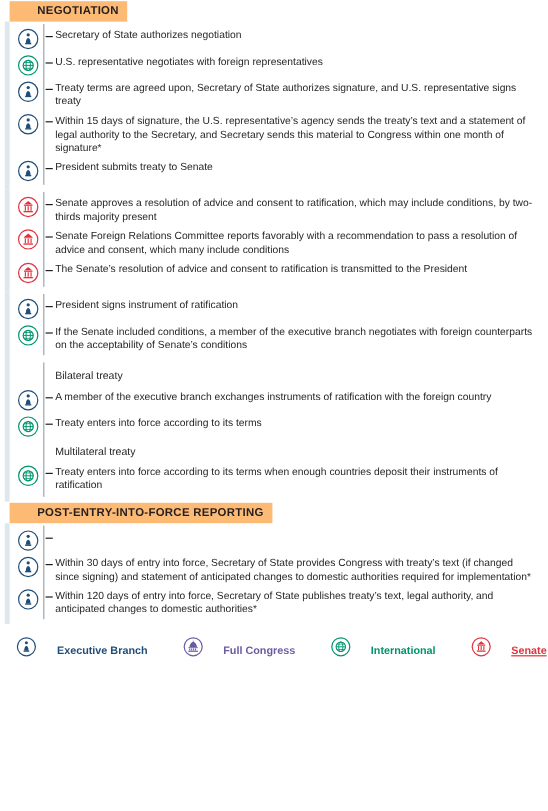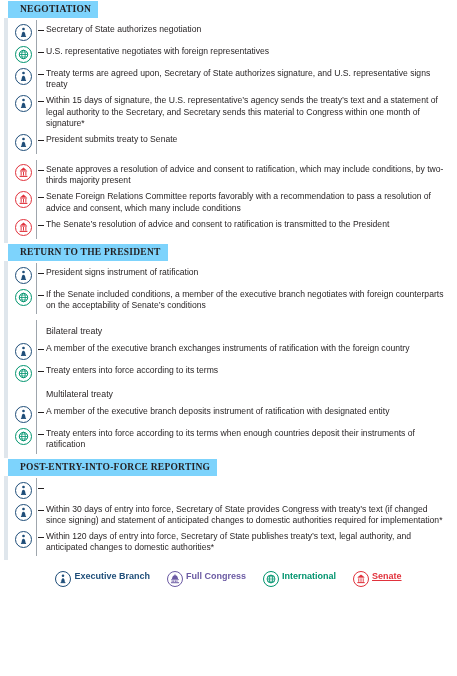--- a/index.html
+++ b/index.html
@@ -14,30 +14,29 @@
     overflow: hidden;
     position: relative;
   }
 
   
   #flow { position: relative; width: 457px; }
 
   .section { position: relative; }
 
   .section-header {
-    background: #7dd3fc;
+    background: #fdba74;
     color: #231f20;
     font-size: 9.5px;
     font-weight: bold;
     letter-spacing: 0.25px;
-    padding: 3px 7px 3px 12px;
+    padding: 3px 7px 3px 23px;
     display: inline-block;
     margin-left: 8px;
     line-height: 11px;
-    font-family: Liberation Serif, serif;
   }
   .header-row { line-height: 0; padding-top: 1px; }
 
   
   .section-body {
     position: relative;
     border-left: 4px solid #dfe6ec;
     margin-left: 4px;
     padding: 3px 0 5px 0;
     min-height: 10px;
@@ -125,25 +124,26 @@
   
   #legend {
     display: flex;
     justify-content: center;
     align-items: center;
     gap: 17px;
     padding-top: 11px;
   }
   .legend-item {
     display: flex;
-    align-items: flex-start;
-    gap: 3px;
+    align-items: flex-end;
+    gap: 17px;
     font-size: 9px;
     font-weight: 600;
     white-space: nowrap;
+    margin-left: 13px;
   }
   .legend-item .badge { width: 16px; height: 16px; }
   .legend-label.c-exec { color: #1f4e79; }
   .legend-label.c-cong { color: #6b5aa3; }
   .legend-label.c-intl { color: #00946e; }
   .legend-label.c-sen  { color: #e1323c; }
 </style>
 </head>
 <body>
 
@@ -266,21 +266,20 @@
                 <rect x="4.8" y="14.4" width="10.4" height="1.5" fill="currentColor"></rect>
               </svg>
             </span>
           </div>
           <div class="dash"></div>
           <div class="row-text">The Senate’s resolution of advice and consent to ratification is transmitted to the President</div>
         </div>
       </div>
     </div>
     <div class="section">
-      <div class="header-row"><div class="section-header">RETURN TO THE PRESIDENT</div></div>
       <div class="section-body">
         <div class="row">
           <div class="icon-cell">
             <span class="badge c-exec">
               <svg viewBox="0 0 20 20" aria-hidden="true">
                 <circle cx="10" cy="5.3" r="1.8" fill="currentColor"></circle>
                 <path d="M7.4 14.6c0-3.1 0.9-5.6 2.6-5.6s2.6 2.5 2.6 5.6z" fill="currentColor"></path>
                 <rect x="6.6" y="14.4" width="6.8" height="1.5" fill="currentColor"></rect>
               </svg>
             </span>
@@ -330,33 +329,20 @@
                 <line x1="4.4" y1="10" x2="15.6" y2="10" stroke="currentColor" stroke-width="1.1"></line>
                 <line x1="5.3" y1="6.8" x2="14.7" y2="6.8" stroke="currentColor" stroke-width="0.9"></line>
                 <line x1="5.3" y1="13.2" x2="14.7" y2="13.2" stroke="currentColor" stroke-width="0.9"></line>
               </svg>
             </span>
           </div>
           <div class="dash"></div>
           <div class="row-text">Treaty enters into force according to its terms</div>
         </div>
         <div class="subhead">Multilateral treaty</div>
-        <div class="row">
-          <div class="icon-cell">
-            <span class="badge c-exec">
-              <svg viewBox="0 0 20 20" aria-hidden="true">
-                <circle cx="10" cy="5.3" r="1.8" fill="currentColor"></circle>
-                <path d="M7.4 14.6c0-3.1 0.9-5.6 2.6-5.6s2.6 2.5 2.6 5.6z" fill="currentColor"></path>
-                <rect x="6.6" y="14.4" width="6.8" height="1.5" fill="currentColor"></rect>
-              </svg>
-            </span>
-          </div>
-          <div class="dash"></div>
-          <div class="row-text">A member of the executive branch deposits instrument of ratification with designated entity</div>
-        </div>
         <div class="row">
           <div class="icon-cell">
             <span class="badge c-intl">
               <svg viewBox="0 0 20 20" aria-hidden="true">
                 <circle cx="10" cy="10" r="5.6" fill="none" stroke="currentColor" stroke-width="1.3"></circle>
                 <ellipse cx="10" cy="10" rx="2.4" ry="5.6" fill="none" stroke="currentColor" stroke-width="1.1"></ellipse>
                 <line x1="4.4" y1="10" x2="15.6" y2="10" stroke="currentColor" stroke-width="1.1"></line>
                 <line x1="5.3" y1="6.8" x2="14.7" y2="6.8" stroke="currentColor" stroke-width="0.9"></line>
                 <line x1="5.3" y1="13.2" x2="14.7" y2="13.2" stroke="currentColor" stroke-width="0.9"></line>
               </svg>

